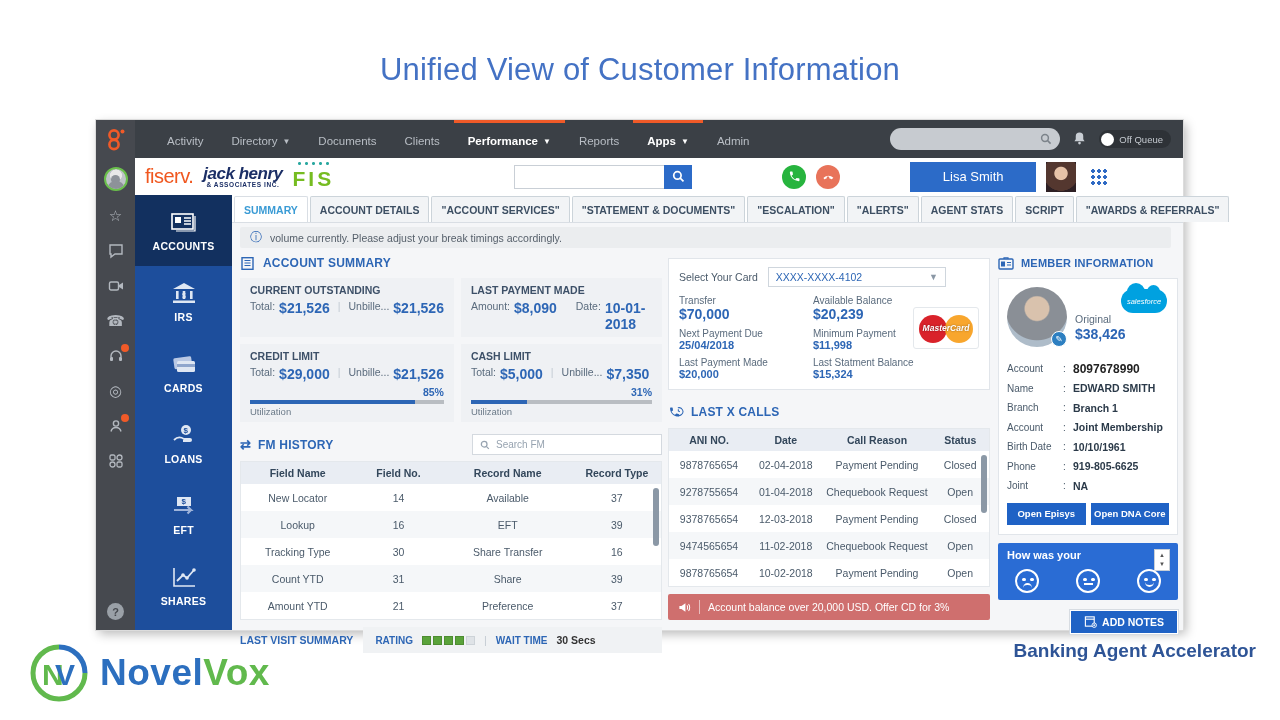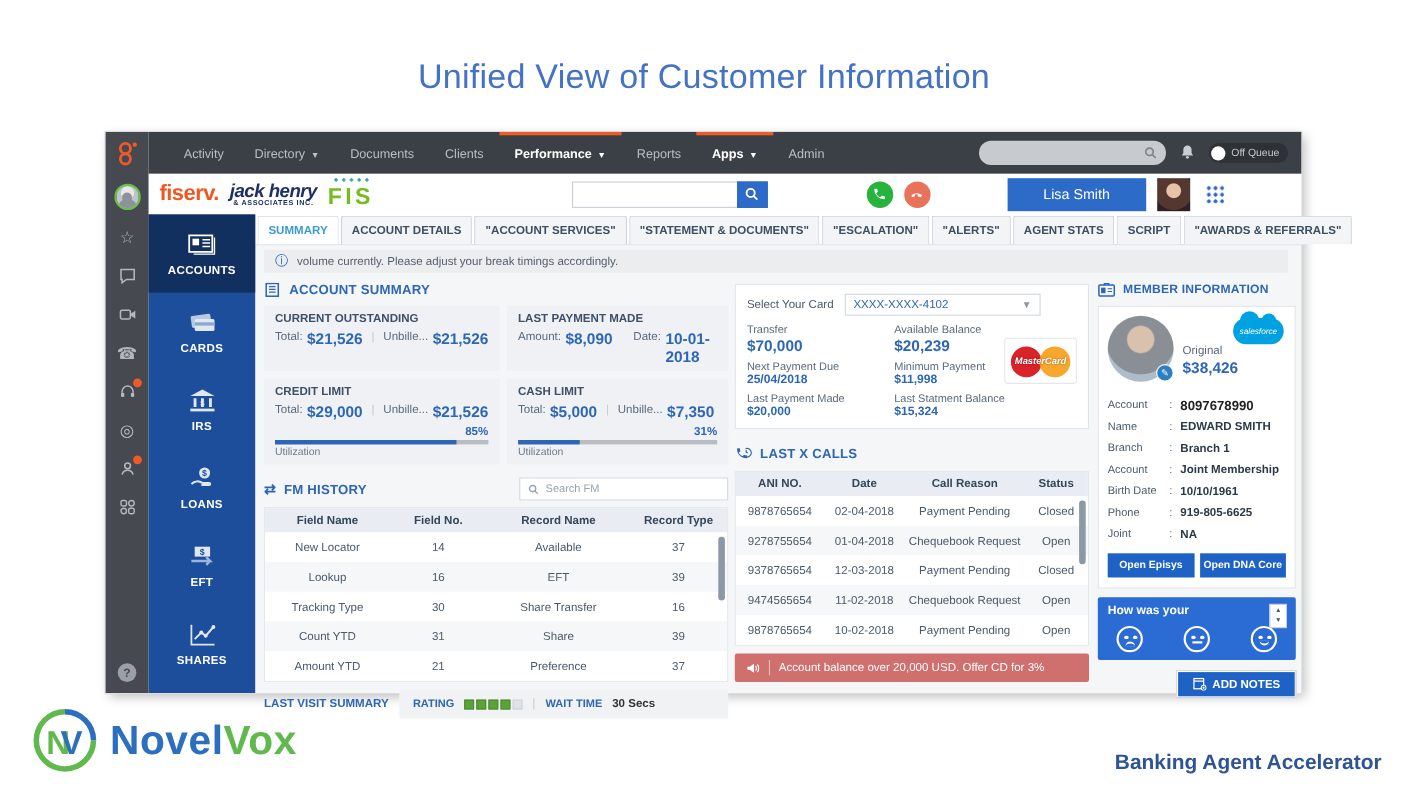--- a/index.html
+++ b/index.html
@@ -1,21 +1,21 @@
 <!DOCTYPE html>
 <html><head>
 <meta charset="utf-8">
 <style>
   * { margin:0; padding:0; box-sizing:border-box; }
   html,body { width:1280px; height:720px; background:#fff; font-family:"Liberation Sans", sans-serif; overflow:hidden; }
   .slide { position:relative; width:1280px; height:720px; background:#fff; }
 
   
   .slide-title { position:absolute; top:52px; left:0; width:100%; text-align:center; font-size:31px; color:#4472c4; font-weight:500; letter-spacing:.2px; }
-  .footer-right { position:absolute; right:24px; top:683px; font-size:19px; font-weight:700; color:#2e5496; }
+  .footer-right { position:absolute; right:24px; top:640px; font-size:19px; font-weight:700; color:#2e5496; }
   .nv-logo { position:absolute; left:28px; top:642px; display:flex; align-items:center; gap:10px; }
   .nv-word { font-size:37px; font-weight:700; letter-spacing:.5px; }
   .nv-word .b { color:#2c6fbf; } .nv-word .g { color:#61b94d; }
 
   
   .dash { position:absolute; left:96px; top:120px; width:1087px; height:510px; background:#f5f6f8; box-shadow:0 0 0 1px #dcdcdc, 3px 4px 10px rgba(0,0,0,.28); font-size:11px; }
 
   
   .rail { position:absolute; left:0; top:0; width:39px; height:100%; background:#46494f; z-index:5; display:flex; flex-direction:column; align-items:center; }
   .rail .genesys { margin-top:7px; }
@@ -34,21 +34,21 @@
   .nav-item.active { color:#fff; font-weight:700; border-top-color:#f05a28; }
   .nav-item .caret { font-size:8px; margin-top:1px; }
   .nav-right { margin-left:auto; display:flex; align-items:center; gap:12px; padding-right:12px; }
   .nav-search { width:170px; height:22px; border-radius:11px; background:#c7cbd0; display:flex; align-items:center; justify-content:flex-end; padding-right:8px; color:#7c838a; }
   .bell svg { width:15px; height:16px; }
   .toggle { display:flex; align-items:center; gap:5px; height:18px; background:#2e3237; border-radius:9px; padding:0 8px 0 2px; color:#c4c9cf; font-size:9.5px; }
   .toggle .knob { width:13px; height:13px; border-radius:50%; background:#fff; }
 
   
   .logobar { position:absolute; left:39px; top:38px; right:0; height:37px; background:#fff; display:flex; align-items:center; padding:0 10px; gap:10px; }
-  .lg-fiserv { color:#f0571f; font-size:20px; font-weight:700; letter-spacing:-.5px; }
+  .lg-fiserv { color:#f0571f; font-size:20px; font-weight:400; letter-spacing:-.5px; }
   .lg-jh { line-height:1; text-align:center; color:#1c2f66; }
   .lg-jh .big { font-size:17px; font-weight:800; font-style:italic; letter-spacing:-.5px; }
   .lg-jh .small { font-size:6.5px; font-weight:700; letter-spacing:.6px; }
   .lg-fis { color:#76bc21; font-size:21px; font-weight:700; letter-spacing:3px; position:relative; padding-top:4px; }
   .lg-fis::before { content:''; position:absolute; top:-1px; left:4px; width:34px; height:3px;
      background:radial-gradient(circle, #2aa8a0 1.3px, transparent 1.6px) 0 0/7px 3px repeat-x; }
   .mid-search { margin-left:170px; display:flex; }
   .mid-search input { width:150px; height:24px; border:1px solid #c9cfd6; border-right:none; padding:0 6px; font-size:11px; outline:none; }
   .mid-search .btn { width:28px; height:24px; background:#2c6bc8; color:#fff; display:flex; align-items:center; justify-content:center; border:1px solid #2c6bc8; }
   .call-ic { width:24px; height:24px; border-radius:50%; display:flex; align-items:center; justify-content:center; }
@@ -334,36 +334,36 @@
         <svg viewBox="0 0 30 24">
             <rect x="3" y="4" width="21" height="15" fill="none" stroke="#fff" stroke-width="1.6"></rect>
             <rect x="6" y="7" width="6" height="6" fill="#fff"></rect>
             <path d="M15 8h7M15 11h7M15 14h7" stroke="#fff" stroke-width="1.4"></path>
             <path d="M26 6v15H7" fill="none" stroke="#fff" stroke-width="1.2"></path>
           </svg>
         <span class="lbl">ACCOUNTS</span>
       </div>
       <div class="side-item">
         <svg viewBox="0 0 30 24">
+            <path d="M15 2l11 6H4z" fill="#dfe7f3"></path>
+            <path d="M7 10h2.6v8H7zm6.7 0h2.6v8h-2.6zM21 10h2.6v8H21z" fill="#dfe7f3"></path>
+            <rect x="4" y="19.5" width="22" height="2.5" fill="#dfe7f3"></rect>
+            <text x="13" y="17" font-size="7" fill="#dfe7f3">$</text>
+          </svg>
+        <span class="lbl">IRS</span>
+      </div>
+      <div class="side-item">
+        <svg viewBox="0 0 30 24">
             <g transform="rotate(-8 15 12)">
               <rect x="5" y="5" width="18" height="11" rx="1.5" fill="#b9c8e4"></rect>
             </g>
             <rect x="8" y="9" width="18" height="11" rx="1.5" fill="#dfe7f3"></rect>
             <rect x="8" y="12" width="18" height="3" fill="#8fa6cd"></rect>
           </svg>
         <span class="lbl">CARDS</span>
-      </div>
-      <div class="side-item">
-        <svg viewBox="0 0 30 24">
-            <path d="M15 2l11 6H4z" fill="#dfe7f3"></path>
-            <path d="M7 10h2.6v8H7zm6.7 0h2.6v8h-2.6zM21 10h2.6v8H21z" fill="#dfe7f3"></path>
-            <rect x="4" y="19.5" width="22" height="2.5" fill="#dfe7f3"></rect>
-            <text x="13" y="17" font-size="7" fill="#dfe7f3">$</text>
-          </svg>
-        <span class="lbl">IRS</span>
       </div>
       <div class="side-item">
         <svg viewBox="0 0 30 24">
             <circle cx="17" cy="7" r="5" fill="#dfe7f3"></circle>
             <text x="14.6" y="9.8" font-size="8" fill="#1d4e9c" font-weight="bold">$</text>
             <path d="M5 17c3-3 7-3 10-1h6c1.5 0 1.5 2 0 2h-7" fill="none" stroke="#dfe7f3" stroke-width="1.8"></path>
           </svg>
         <span class="lbl">LOANS</span>
       </div>
       <div class="side-item">

